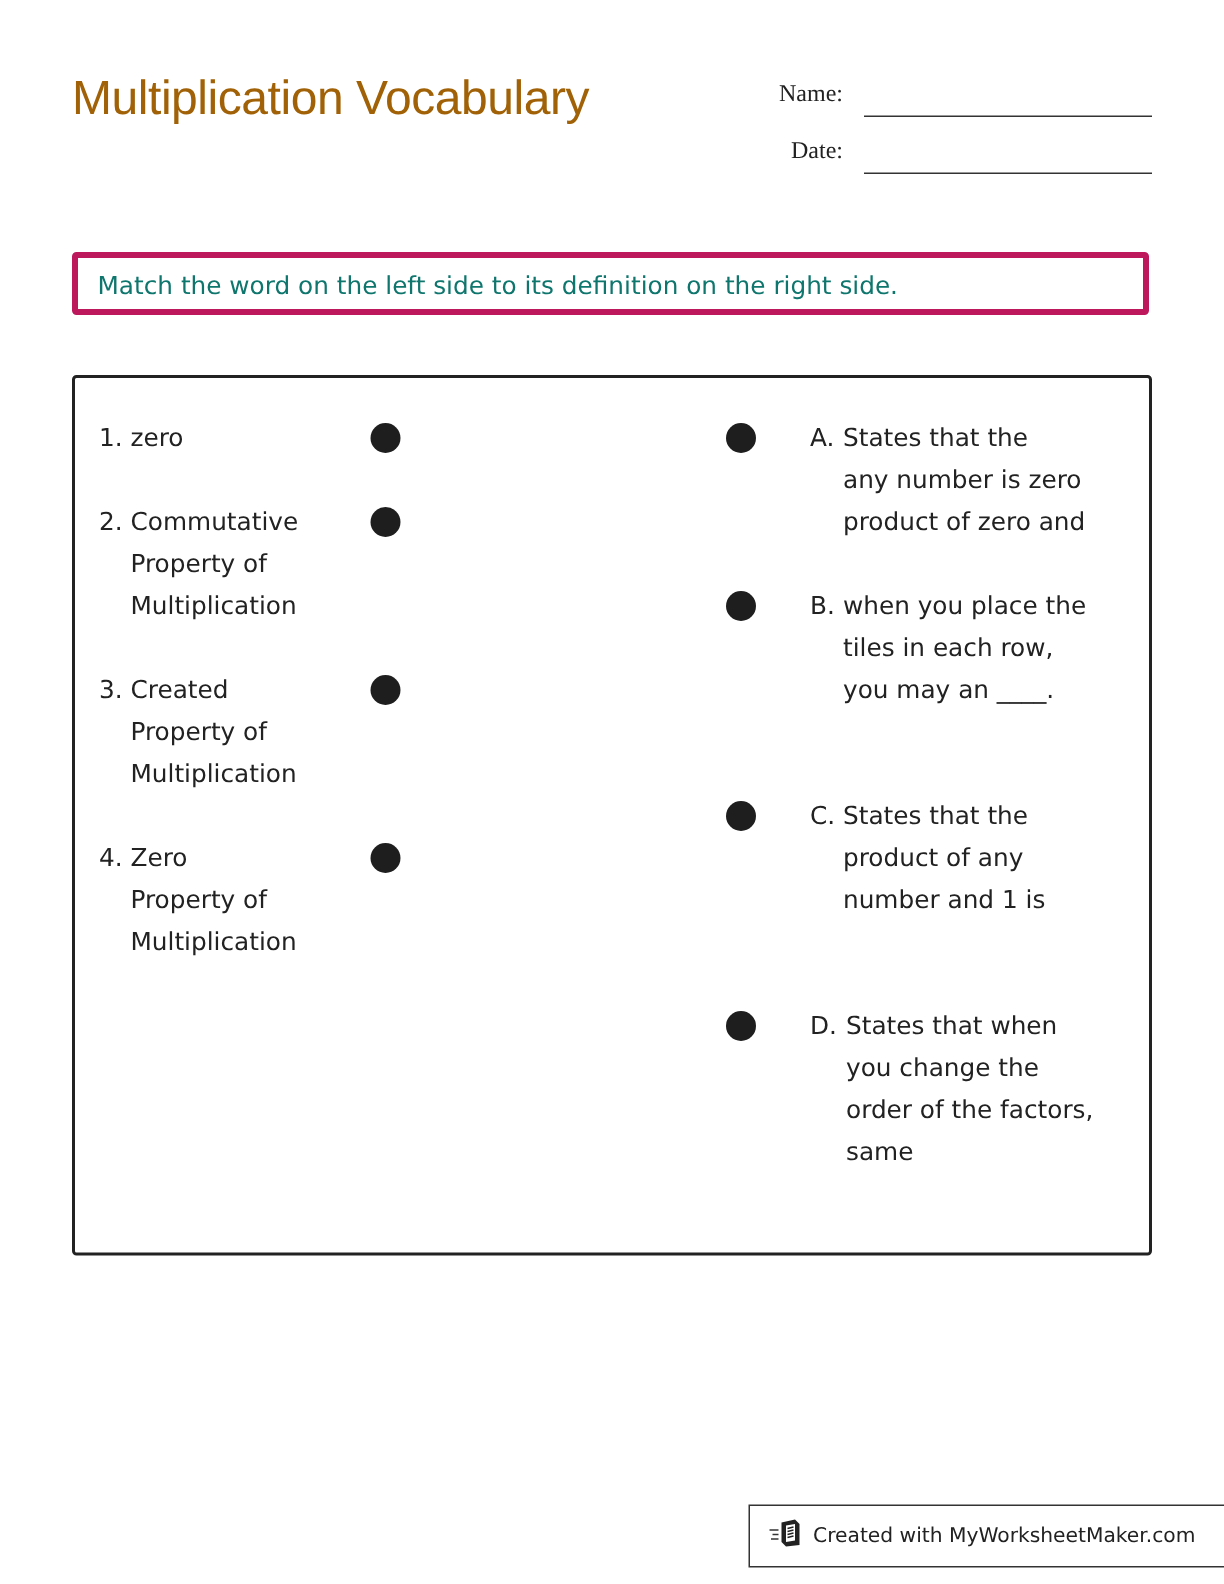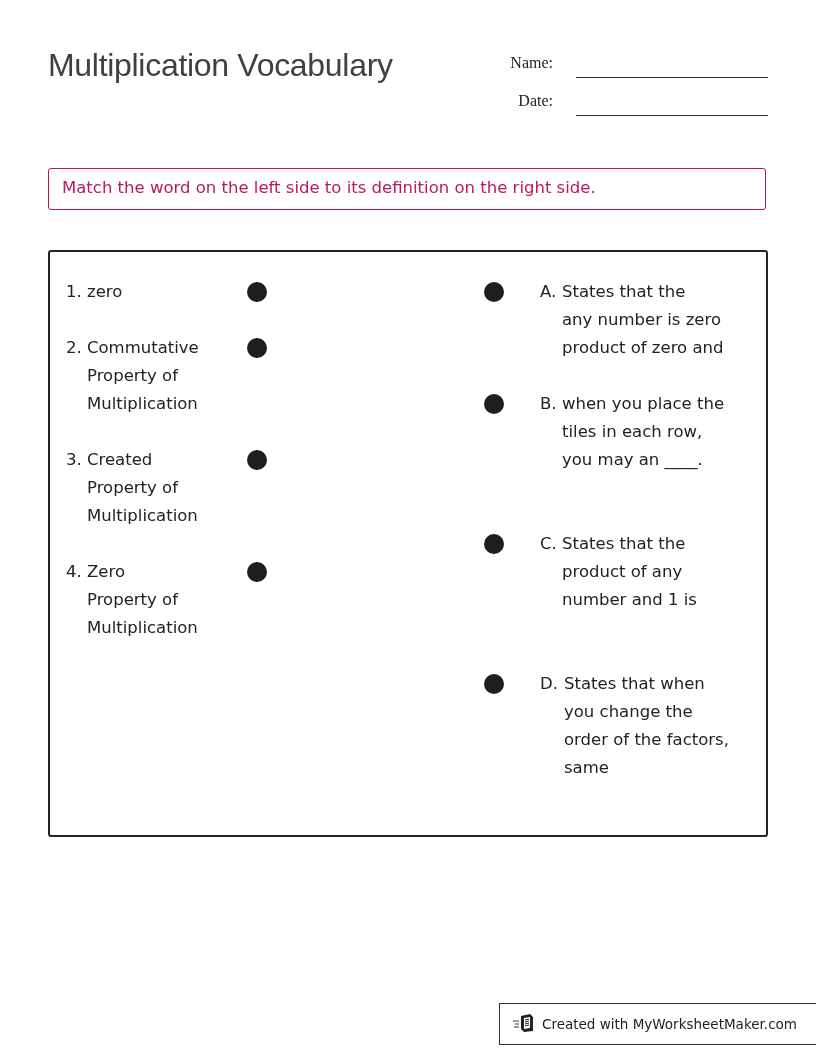--- a/index.html
+++ b/index.html
@@ -1,26 +1,26 @@
 <!DOCTYPE html>
 <html><head>
   <meta charset="utf-8">
   <style>
     html, body { margin: 0; padding: 0; background: #ffffff; }
     body { width: 816px; height: 1056px; position: relative; overflow: hidden;
            font-family: "DejaVu Sans", sans-serif; color: #222; }
     .title { position: absolute; left: 48px; top: 47px; font-size: 32px; font-weight: normal;
-             letter-spacing: -0.3px; color: #404040; margin: 0; white-space: nowrap;
+             letter-spacing: -0.3px; color: #a16207; margin: 0; white-space: nowrap;
              font-family: "Liberation Sans", sans-serif; }
     .field { position: absolute; font-family: "Liberation Serif", serif; font-size: 16px; color: #222; }
-    .field-label { position: absolute; right: 263px; white-space: nowrap; margin-left: 9px; }
+    .field-label { position: absolute; right: 254px; white-space: nowrap; margin-left: 9px; }
     .field-line { position: absolute; left: 576px; width: 192px; border-bottom: 1px solid #333; height: 1px; }
     .instructions { position: absolute; left: 48px; top: 168px; width: 718px; height: 42px;
-                    border: 1px solid #be185d; border-radius: 3px; box-sizing: border-box;
-                    padding: 9px 13px; font-size: 16.5px; color: #be185d; }
+                    border: 4px solid #be185d; border-radius: 3px; box-sizing: border-box;
+                    padding: 9px 13px; font-size: 16.5px; color: #0f766e; }
     .matchbox { position: absolute; left: 48px; top: 250px; width: 720px; height: 587px;
                 border: 2px solid #222; border-radius: 3px; box-sizing: border-box; }
     .item { position: absolute; font-size: 16.5px; line-height: 28px; color: #222; }
     .item .num { position: absolute; left: 0; top: 0; }
     .item .txt { display: block; }
     .dot { position: absolute; width: 20px; height: 20px; border-radius: 50%; background: #1e1e1e; }
     .footer { position: absolute; left: 499px; top: 1003px; width: 346px; height: 42px;
               border: 1px solid #333; box-sizing: border-box; display: flex; align-items: center;
               padding-left: 12px; font-size: 13.5px; color: #222; }
     .footer svg { margin-right: 6px; }

